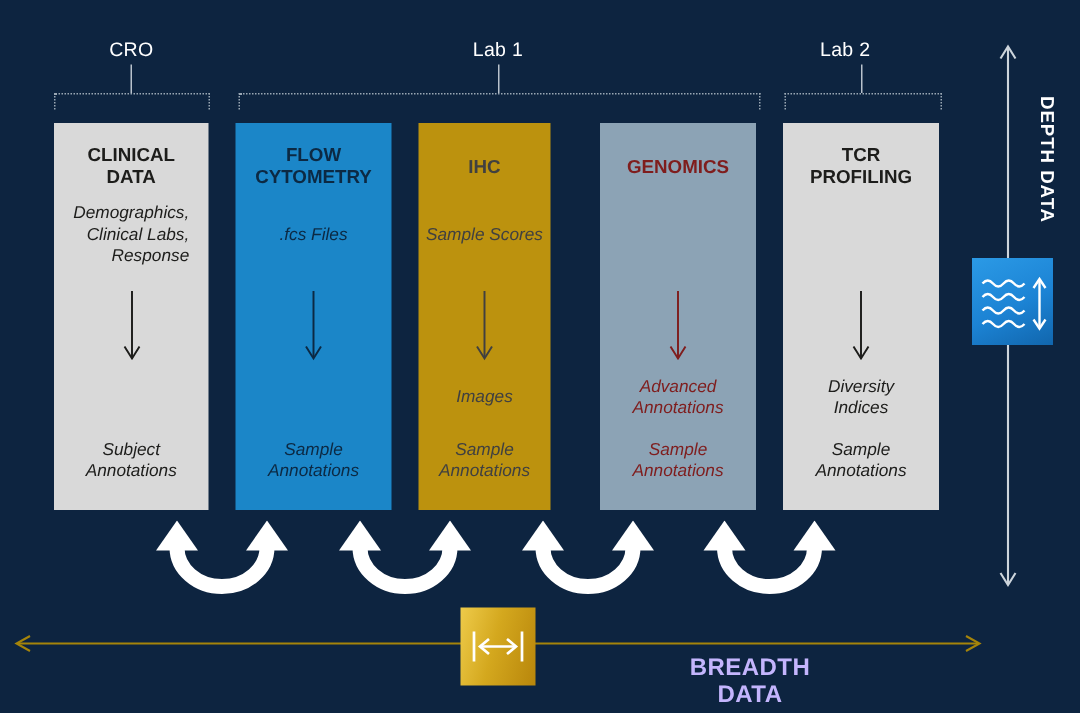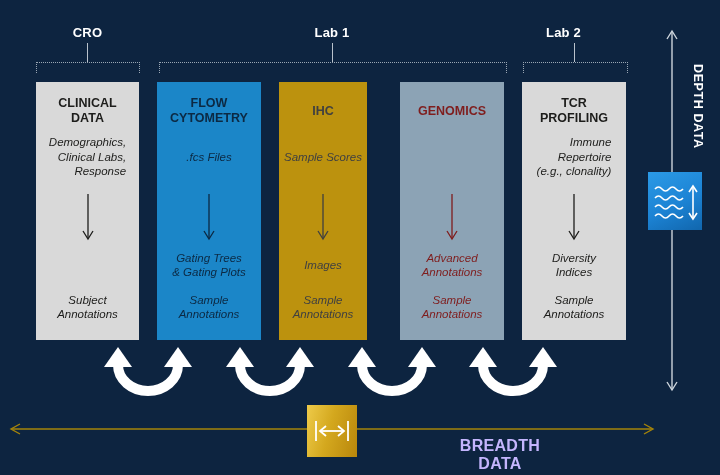--- a/index.html
+++ b/index.html
@@ -8,21 +8,21 @@
     background:#0d2440;
   }
   #canvas{
     position:relative;
     width:720px;height:475px;
     background:#0d2440;
     overflow:hidden;
   }
   .group-label{
     position:absolute;top:25px;
-    color:#ffffff;font-weight:bold;font-size:13px;
+    color:#ffffff;font-weight:normal;font-size:13px;
     text-align:center;letter-spacing:.2px;
   }
   .bracket{
     position:absolute;top:62px;height:10px;
     border-top:1px dotted #9aa7b4;
     border-left:1px dotted #9aa7b4;
     border-right:1px dotted #9aa7b4;
   }
   .bracket-tick{
     position:absolute;top:43px;width:1px;height:19px;
@@ -114,22 +114,20 @@
   </div>
 
   <div class="col" style="left: 157px; width: 104px; background-color: rgb(27, 134, 200); color: rgb(12, 41, 67);">
     <div class="hdr">FLOW
 CYTOMETRY</div>
     <div class="sub">.fcs Files</div>
     <svg class="down-arrow" width="14" height="48">
       <line x1="7" y1="0" x2="7" y2="44" stroke="currentColor" stroke-width="1.3"></line>
       <polyline points="2,37 7,45 12,37" fill="none" stroke="currentColor" stroke-width="1.3"></polyline>
     </svg>
-    <div class="mid">Gating Trees
-&amp; Gating Plots</div>
     <div class="bottom">Sample
 Annotations</div>
   </div>
 
   <div class="col" style="left: 279px; width: 88px; background-color: rgb(188, 146, 14); color: #404040;">
     <div class="hdr">IHC</div>
     <div class="sub">Sample Scores</div>
     <svg class="down-arrow" width="14" height="48">
       <line x1="7" y1="0" x2="7" y2="44" stroke="currentColor" stroke-width="1.3"></line>
       <polyline points="2,37 7,45 12,37" fill="none" stroke="currentColor" stroke-width="1.3"></polyline>
@@ -147,23 +145,20 @@
     </svg>
     <div class="mid">Advanced
 Annotations</div>
     <div class="bottom">Sample
 Annotations</div>
   </div>
 
   <div class="col" style="left: 522px; width: 104px; background-color: rgb(217, 217, 217); color: rgb(29, 29, 27);">
     <div class="hdr">TCR
 PROFILING</div>
-    <div class="sub">Immune
-Repertoire
-(e.g., clonality)</div>
     <svg class="down-arrow" width="14" height="48">
       <line x1="7" y1="0" x2="7" y2="44" stroke="currentColor" stroke-width="1.3"></line>
       <polyline points="2,37 7,45 12,37" fill="none" stroke="currentColor" stroke-width="1.3"></polyline>
     </svg>
     <div class="mid">Diversity
 Indices</div>
     <div class="bottom">Sample
 Annotations</div>
   </div>
 

